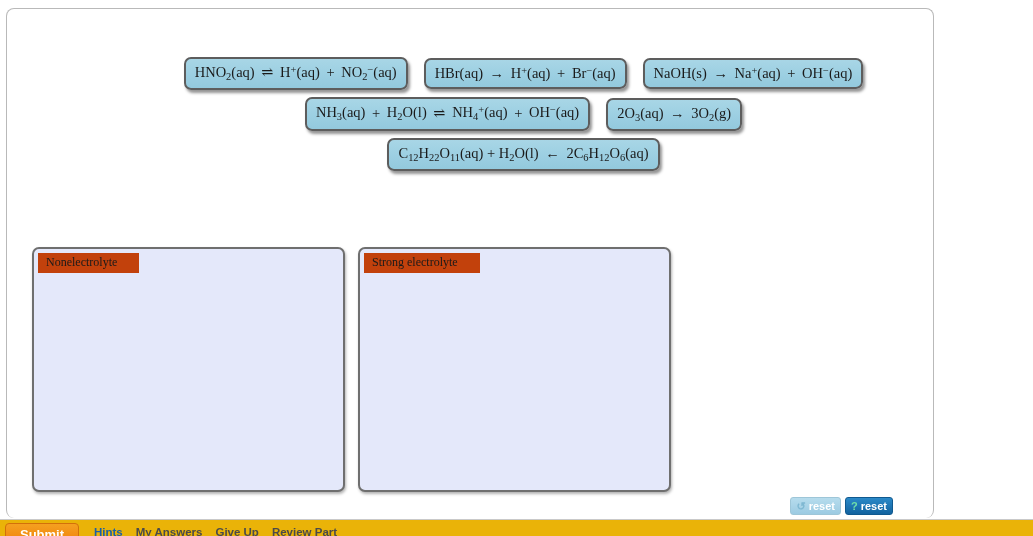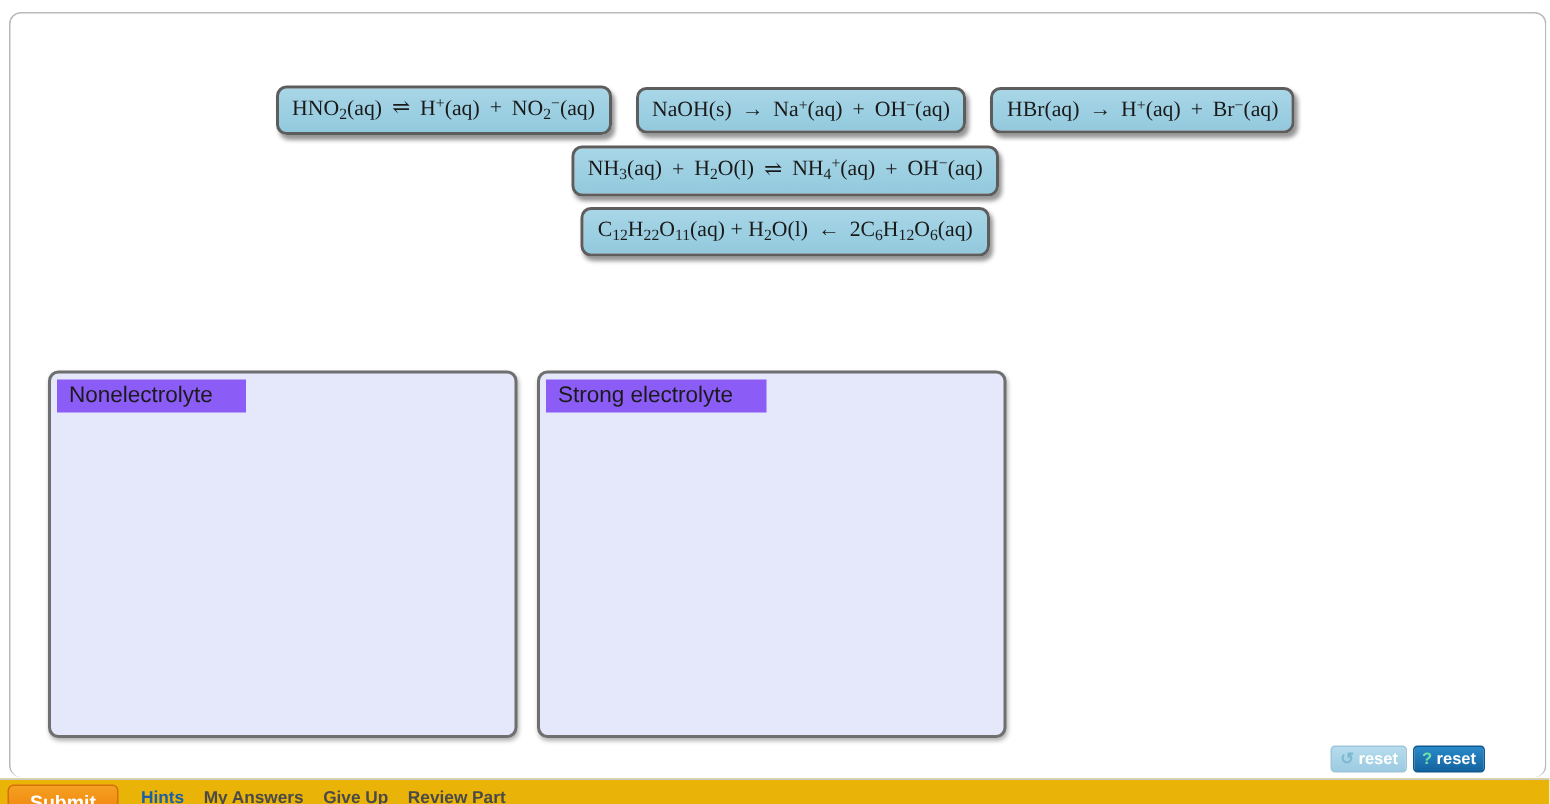--- a/index.html
+++ b/index.html
@@ -13,21 +13,21 @@
     position: relative;
     overflow: hidden;
     font-family: "Liberation Sans", sans-serif;
   }
 
   
   #content-panel {
     position: absolute;
     left: 6px;
     top: 8px;
-    width: 1025px;
+    width: 928px;
     height: 510px;
     border: 1px solid #b9b9b9;
     border-radius: 8px;
     border-bottom: none;
     background: #ffffff;
     box-sizing: border-box;
     text-align: center;
   }
 
   
@@ -86,25 +86,25 @@
     background: #e4e8fa;
     border: 2px solid #6f6f6f;
     border-radius: 7px;
     box-shadow: 1px 2px 3px rgba(0,0,0,0.30);
     box-sizing: border-box;
   }
   .dropzone-label {
     position: absolute;
     left: 4px;
     top: 4px;
-    background: #8b5cf6;
+    background: #c2410c;
     padding: 2px 22px 3px 8px;
-    font-size: 15px;
+    font-size: 12px;
     color: #1a1a1a;
-    font-family: Liberation Sans, sans-serif;
+    font-family: Liberation Serif, serif;
     white-space: nowrap;
   }
 
   
   #zone-tools {
     position: absolute;
     right: 40px;
     top: 488px;
     display: flex;
     gap: 4px;
@@ -182,25 +182,26 @@
   .nav-link.muted { color: #4a4a4a; }
 </style>
 </head>
 <body>
 
 <div id="content-panel">
 
   <div id="tile-tray">
       <div class="tile-row">
         <div class="tile" title="HNO2(aq) ⇌ H+(aq) + NO2-(aq)">HNO<sub>2</sub>(aq)<span class="op"> ⇌ </span>H<sup>+</sup>(aq)<span class="op"> + </span>NO<sub>2</sub><sup>−</sup>(aq)</div>
+        <div class="tile" title="HBr(aq) → H+(aq) + Br-(aq)">HBr(aq)<span class="op"> → </span>H<sup>+</sup>(aq)<span class="op"> + </span>Br<sup>−</sup>(aq)</div>
         <div class="tile" title="NaOH(s) → Na+(aq) + OH-(aq)">NaOH(s)<span class="op"> → </span>Na<sup>+</sup>(aq)<span class="op"> + </span>OH<sup>−</sup>(aq)</div>
-        <div class="tile" title="HBr(aq) → H+(aq) + Br-(aq)">HBr(aq)<span class="op"> → </span>H<sup>+</sup>(aq)<span class="op"> + </span>Br<sup>−</sup>(aq)</div>
       </div>
       <div class="tile-row">
         <div class="tile" title="NH3(aq) + H2O(l) ⇌ NH4+(aq) + OH-(aq)">NH<sub>3</sub>(aq)<span class="op"> + </span>H<sub>2</sub>O(l)<span class="op"> ⇌ </span>NH<sub>4</sub><sup>+</sup>(aq)<span class="op"> + </span>OH<sup>−</sup>(aq)</div>
+        <div class="tile" title="2O3(aq) → 3O2(g)">2O<sub>3</sub>(aq)<span class="op"> → </span>3O<sub>2</sub>(g)</div>
       </div>
       <div class="tile-row">
         <div class="tile" title="C12H22O11(aq) + H2O(l) ← 2C6H12O6(aq)">C<sub>12</sub>H<sub>22</sub>O<sub>11</sub>(aq) + H<sub>2</sub>O(l)<span class="op"> ← </span>2C<sub>6</sub>H<sub>12</sub>O<sub>6</sub>(aq)</div>
       </div>
     </div>
 
   <div id="dropzones">
       <div class="dropzone">
         <div class="dropzone-label">Nonelectrolyte</div>
       </div>

